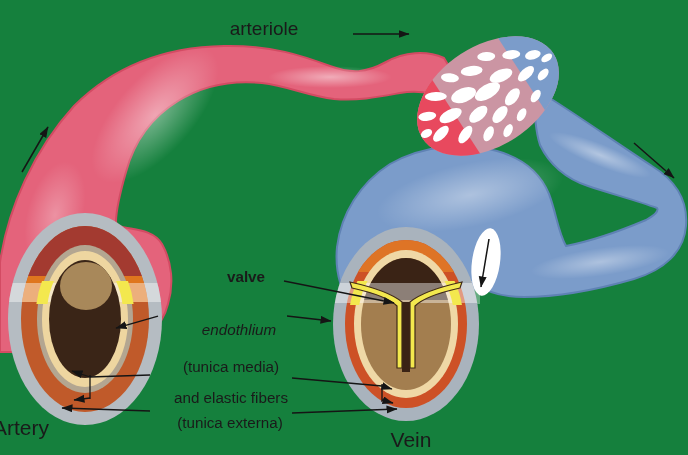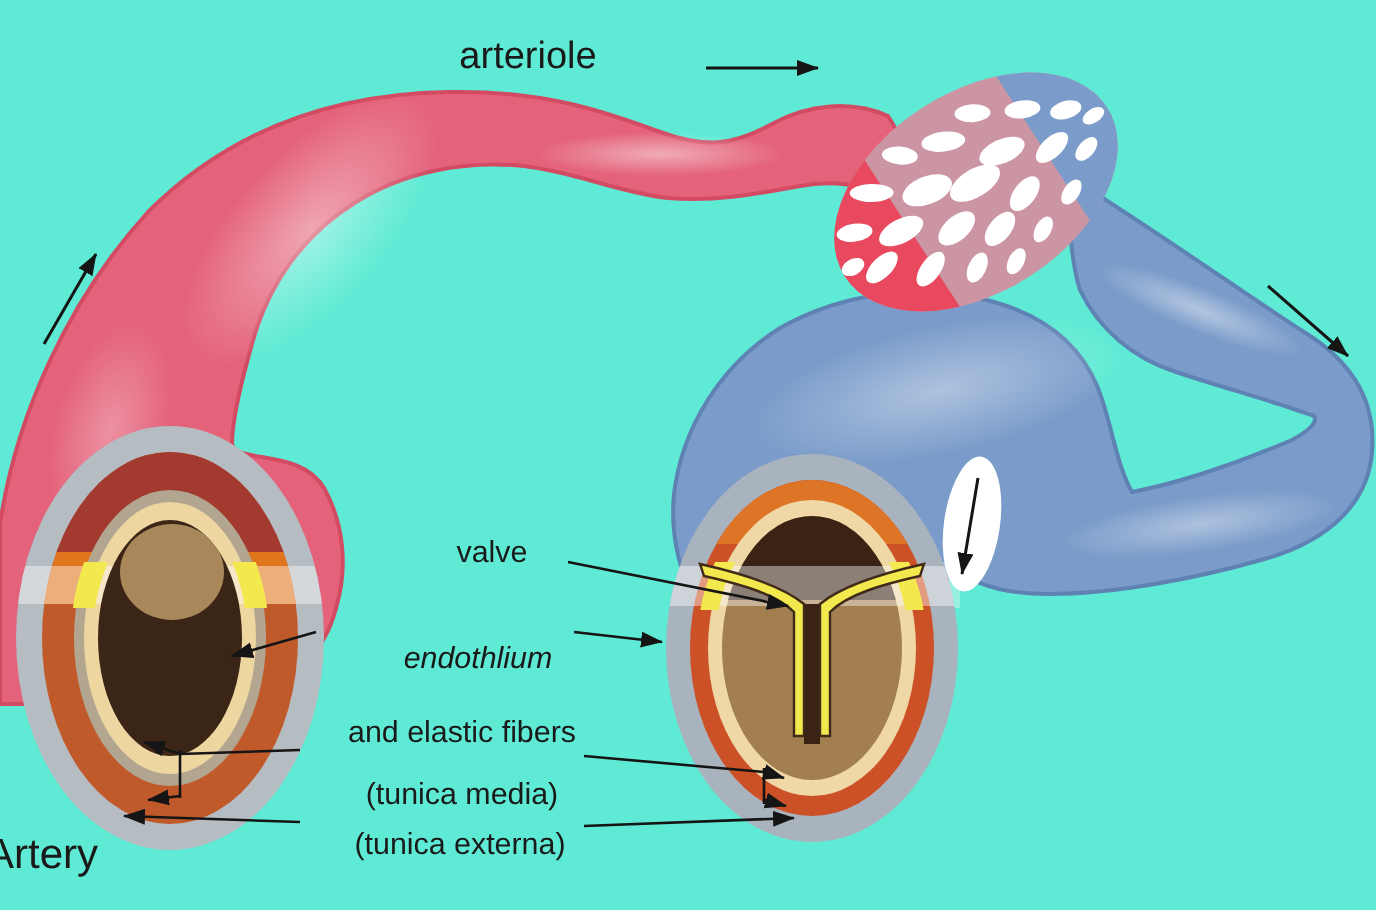--- a/index.html
+++ b/index.html
@@ -1,16 +1,16 @@
 <!DOCTYPE html>
 <html><head>
 <meta charset="utf-8">
 <style>
   html,body{margin:0;padding:0;background:#fff;}
-  .stage{position:relative;width:688px;height:455px;background:#5eead4;overflow:hidden;
+  .stage{position:relative;width:688px;height:455px;background:#15803d;overflow:hidden;
          font-family:"Liberation Sans",sans-serif;color:#1a1a1a;}
   .stage svg{position:absolute;left:0;top:0;}
   .lbl{position:absolute;color:#1a1a1a;white-space:pre-line;}
   .vessel{font-size:19px;}
   .big{font-size:21px;}
   .ann{font-size:15.2px;line-height:15.8px;text-align:center;}
   .ctr{text-align:center;}
 </style>
 </head>
 <body>
@@ -193,29 +193,30 @@
     <path d="M382,400 L393,403" marker-end="url(#ah)"></path>
     <path d="M292,413 L397,409" marker-end="url(#ah)"></path>
   </g>
 </svg>
 
 <div class="lbl vessel ctr" style="left:186px;top:18px;width:156px;">arteriole</div>
 
 
 <div class="lbl big" style="left:-7px;top:416px;">Artery</div>
 
-
-<div class="lbl ann" style="left:210px;top:269px;width:72px;">valve</div>
+<div class="lbl big ctr" style="left:381px;top:428px;width:60px;">Vein</div>
+
+<div class="lbl ann" style="left:210px;top:269px;width:72px;font-weight:bold;">valve</div>
 
 <div class="lbl ann" style="left:160px;top:306px;width:158px;font-style:italic;">
   <div>endothlium</div>
 </div>
 
 <div class="lbl ann" style="left:152px;top:343px;width:158px;">
+  <div>(tunica media)</div>
   <div>and elastic fibers</div>
-  <div>(tunica media)</div>
 </div>
 
 <div class="lbl ann" style="left:150px;top:399px;width:160px;">
   <div>(tunica externa)</div>
 </div>
 
 </div>
 
 </body></html>

